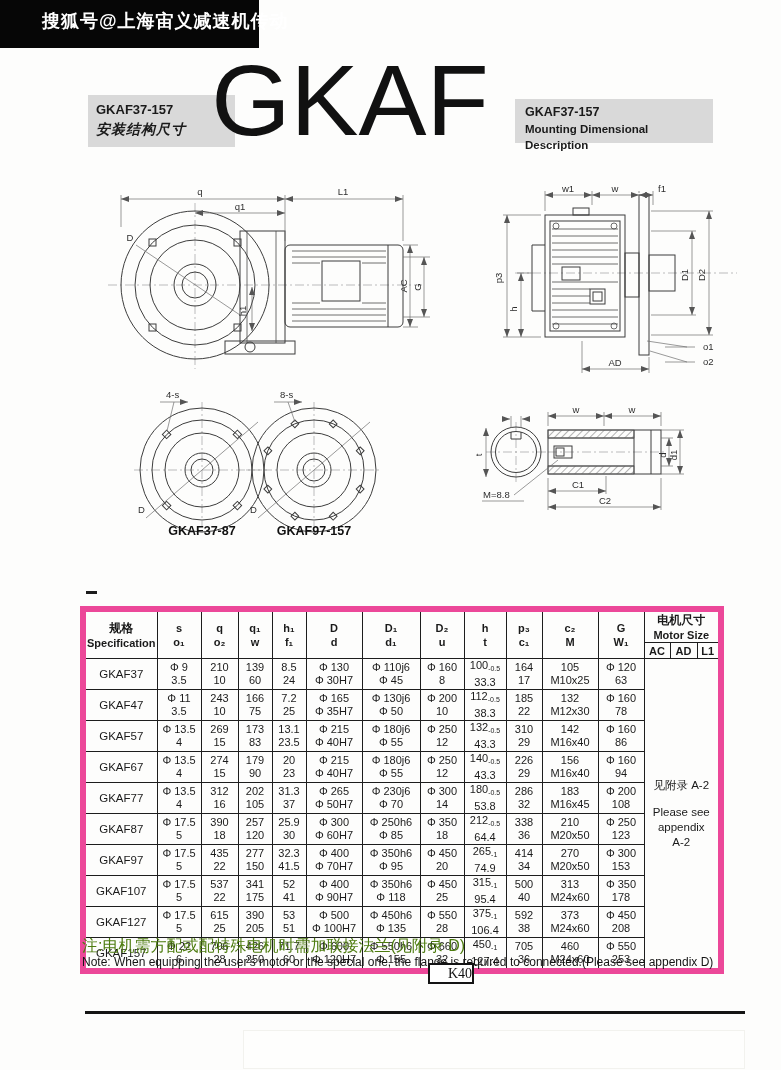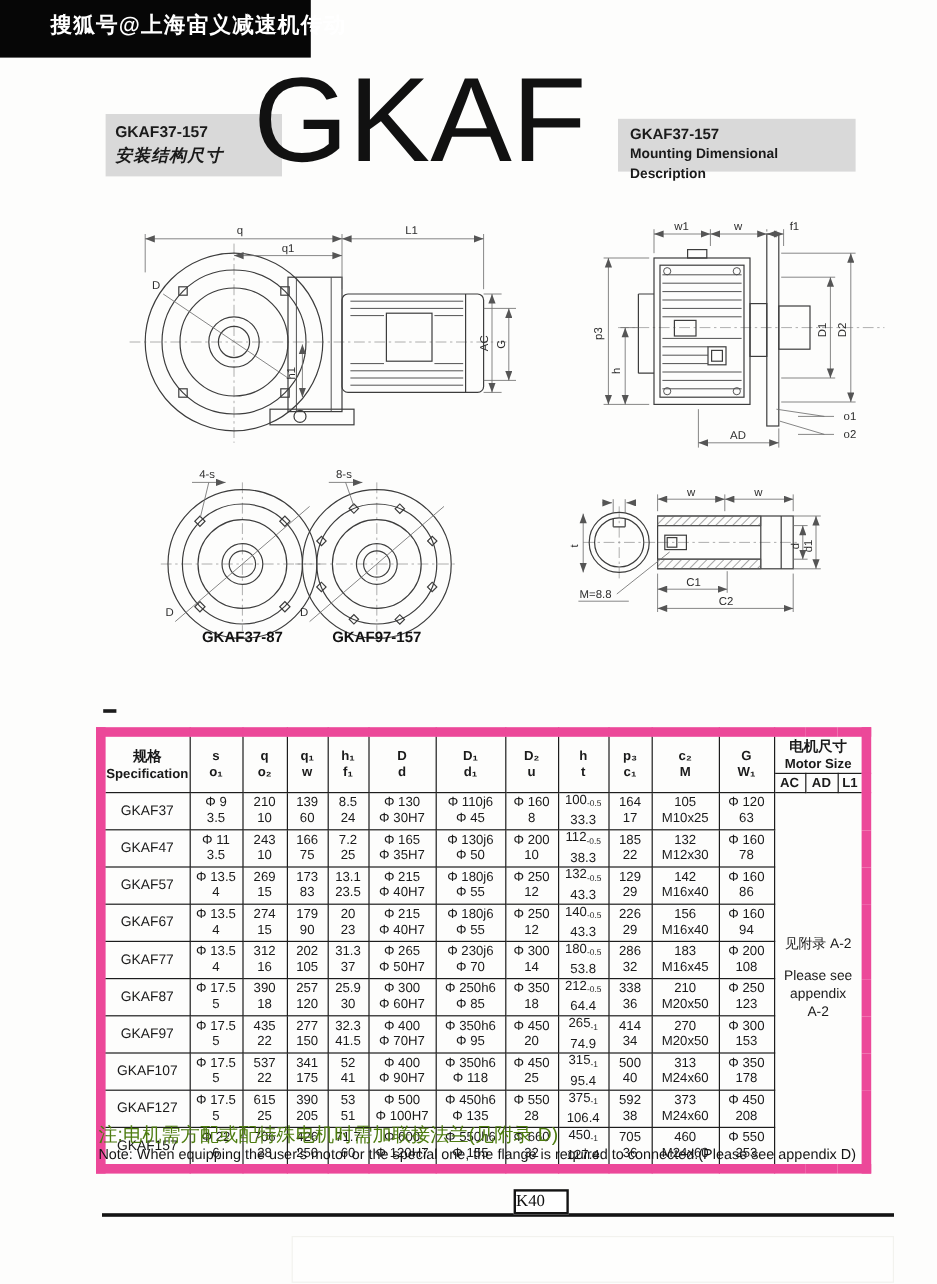--- a/index.html
+++ b/index.html
@@ -22,40 +22,40 @@
   
   svg{display:block;}
   svg text{font-family:"Liberation Sans",sans-serif;font-size:9.5px;fill:#2e2e2e;}
   svg text.cap{font-size:12.5px;font-weight:bold;fill:#111;}
   g.obj{stroke:#3d3d3d;fill:none;stroke-width:1;}
   g.obj2{stroke:#4a4a4a;fill:none;stroke-width:.8;}
   g.dim{stroke:#6f6f6f;fill:none;stroke-width:.7;}
   g.cline{stroke:#909090;fill:none;stroke-width:.6;stroke-dasharray:9 3 2 3;}
   
   .corner-mark{left:86px;top:591px;width:11px;height:3px;background:#1c1c1c;}
-  .spec-table{border-collapse:collapse;table-layout:fixed;width:638px;border:8px solid #ec4899;}
+  .spec-table{border-collapse:collapse;table-layout:fixed;width:638px;border:6px solid #ec4899;}
   .spec-table th,.spec-table td{border:1px solid #1d1d1d;text-align:center;vertical-align:middle;padding:0;overflow:hidden;}
   .hl{font-size:11px;font-weight:bold;line-height:14px;}
   .hl.zh{font-size:12px;line-height:16px;}
   #hrow1 th{height:22px;}
   #hrow2 th{height:15px;font-size:11px;font-weight:bold;}
   #tbody tr{height:28.5px;}
   .spec-cell{font-size:11.5px;}
   .cl2{font-size:11px;line-height:13.5px;}
   .cl2 sub{font-size:7px;vertical-align:-2px;}
   .motor-cell{font-size:11.5px;margin-left:32px;}
   .motor-cell .mline{line-height:15px;}
   .motor-cell .mgap{height:12px;}
   
   .note-zh{left:82px;top:936px;font-size:16px;color:#4d7c0f;}
   .note-en{left:82px;top:955px;font-size:12px;color:#141414;}
   .footer-line{left:85px;top:1011px;width:660px;height:3px;background:#141414;}
   .page-box{left:428px;top:963px;width:46px;height:21px;background:#ffffff;border:2px solid #141414;
-            box-sizing:border-box;text-align:left;font-family:"Liberation Serif",serif;
-            font-size:14px;line-height:17px;color:#111;margin-top:28px;}
+            box-sizing:border-box;text-align:right;font-family:"Liberation Serif",serif;
+            font-size:14px;line-height:17px;color:#111;}
   .scan-shadow{left:243px;top:1030px;width:500px;height:37px;background:#fefefd;border:1px solid #f2f2ee;}
 </style>
 </head>
 <body>
 
 <div id="stage">
 
   <svg class="abs" width="0" height="0" aria-hidden="true">
     <defs>
       <marker id="aE" markerWidth="9" markerHeight="7" refX="8" refY="3" orient="auto" markerUnits="userSpaceOnUse">
@@ -534,21 +534,21 @@
           </td>
           <td class="dim-cell">
             <div class="cl2">Φ 250</div>
             <div class="cl2">12</div>
           </td>
           <td class="dim-cell">
             <div class="cl2">132<sub>-0.5</sub></div>
             <div class="cl2">43.3</div>
           </td>
           <td class="dim-cell">
-            <div class="cl2">129</div>
+            <div class="cl2">310</div>
             <div class="cl2">29</div>
           </td>
           <td class="dim-cell">
             <div class="cl2">142</div>
             <div class="cl2">M16x40</div>
           </td>
           <td class="dim-cell">
             <div class="cl2">Φ 160</div>
             <div class="cl2">86</div>
           </td>

